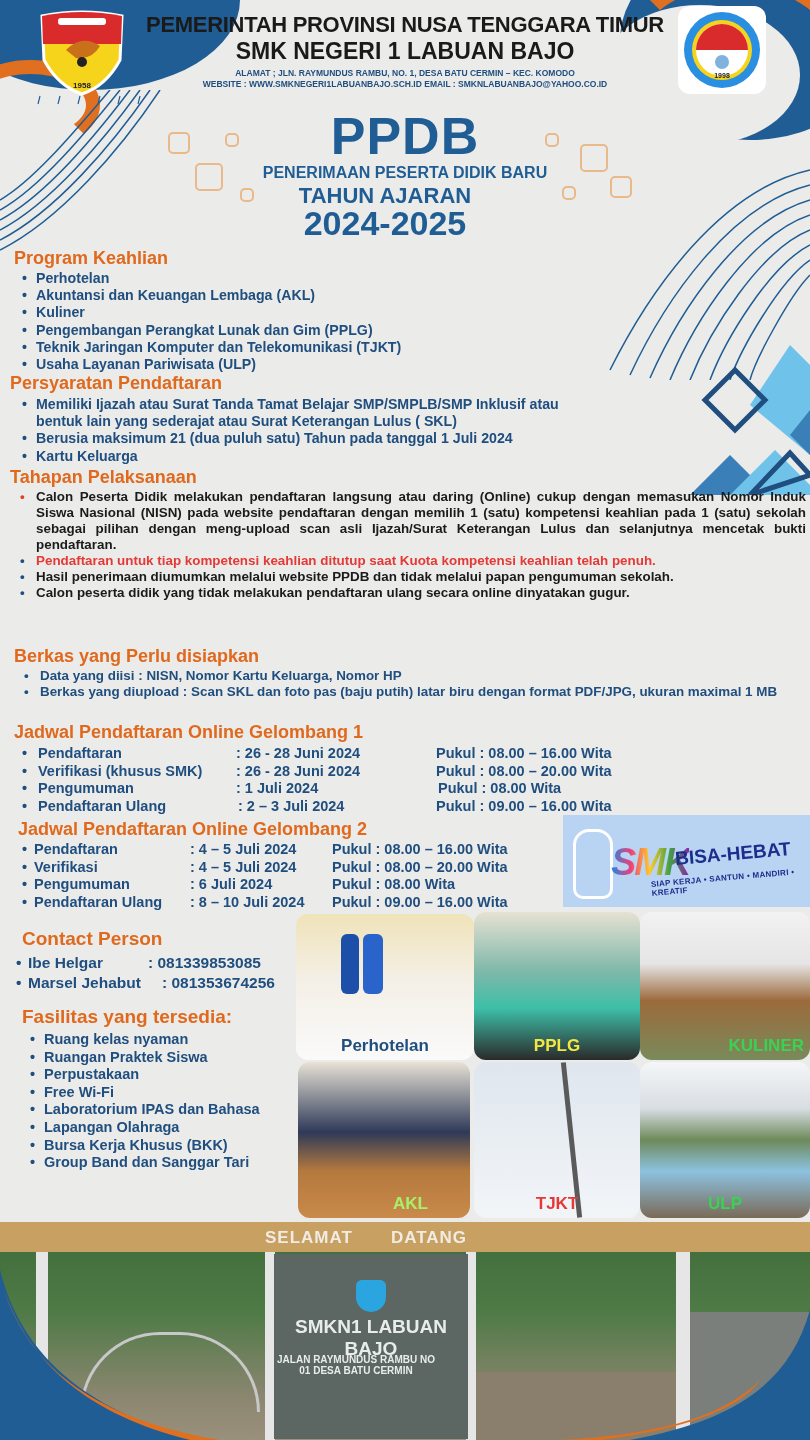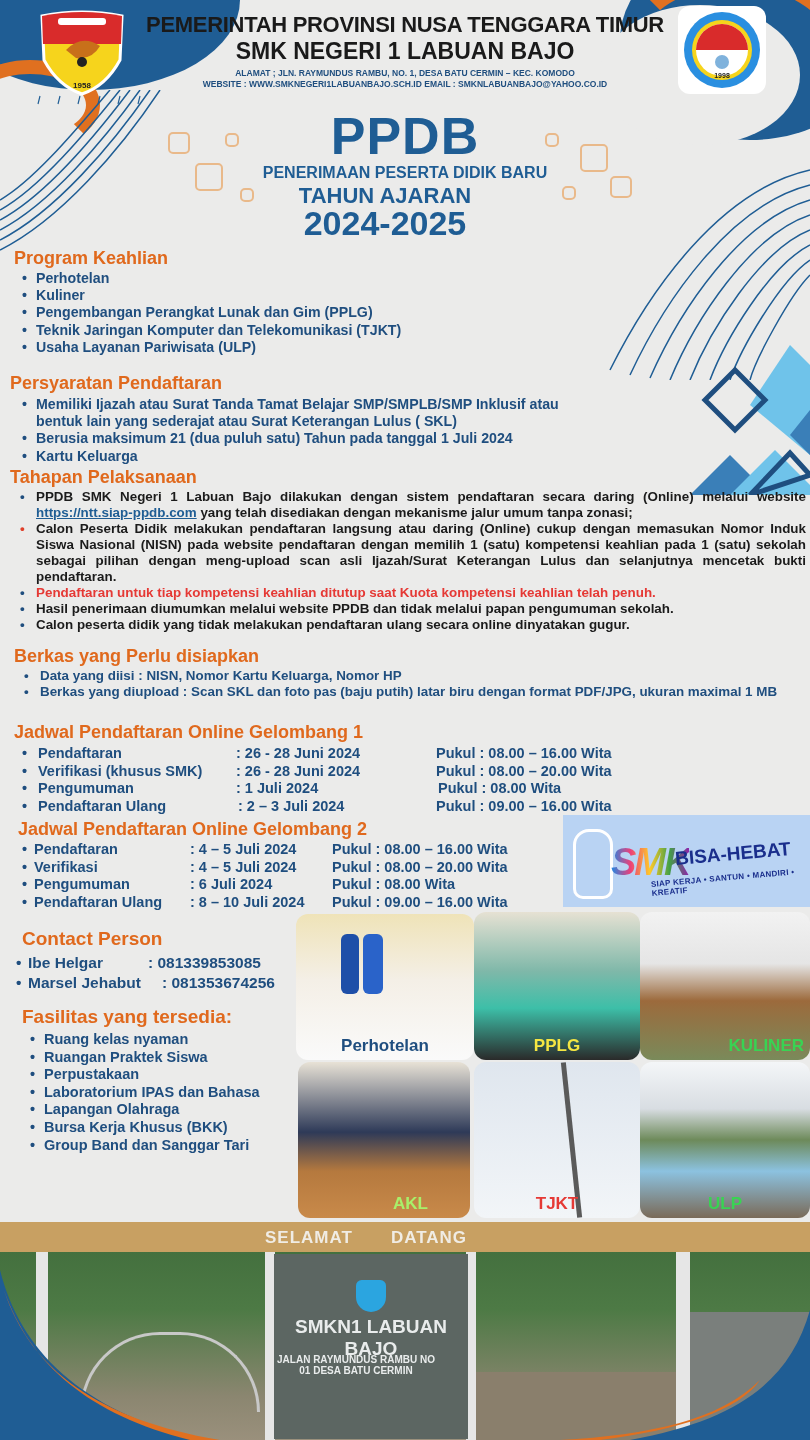--- a/index.html
+++ b/index.html
@@ -155,36 +155,36 @@
 <div class="abs hdr-title hdr-web">WEBSITE : WWW.SMKNEGERI1LABUANBAJO.SCH.ID EMAIL : SMKNLABUANBAJO@YAHOO.CO.ID</div>
 
 <div class="abs ppdb">PPDB</div>
 <div class="abs sub1">PENERIMAAN PESERTA DIDIK BARU</div>
 <div class="abs sub2">TAHUN AJARAN</div>
 <div class="abs sub3">2024-2025</div>
 
 <div class="abs sec-h" style="left:14px;top:248px">Program Keahlian</div>
 <ul class="abs list" style="left:14px;top:270px;width:600px">
   <li>Perhotelan</li>
+  <li>Akuntansi dan Keuangan Lembaga  (AKL)</li>
   <li>Kuliner</li>
   <li>Pengembangan Perangkat Lunak dan Gim (PPLG)</li>
   <li>Teknik Jaringan Komputer dan Telekomunikasi (TJKT)</li>
   <li>Usaha Layanan Pariwisata (ULP)</li>
 </ul>
 
 <div class="abs sec-h" style="left:10px;top:373px">Persyaratan Pendaftaran</div>
 <ul class="abs list" style="left:14px;top:396px;width:580px">
   <li>Memiliki Ijazah atau Surat Tanda Tamat Belajar SMP/SMPLB/SMP Inklusif atau bentuk lain yang sederajat atau Surat Keterangan Lulus ( SKL)</li>
   <li>Berusia maksimum 21 (dua puluh satu) Tahun pada tanggal 1 Juli 2024</li>
   <li>Kartu Keluarga</li>
 </ul>
 
 <div class="abs sec-h" style="left:10px;top:467px">Tahapan Pelaksanaan</div>
 <ul class="abs list dense" style="left:10px;top:489px;width:796px">
-  <li><span>PPDB SMK Negeri 1 Labuan Bajo dilakukan dengan sistem pendaftaran secara daring (Online) melalui website </span><a class="link">https://ntt.siap-ppdb.com</a><span> yang telah disediakan dengan mekanisme jalur umum tanpa zonasi;</span></li>
   <li class="red">Calon Peserta Didik melakukan pendaftaran langsung atau daring (Online) cukup dengan memasukan Nomor Induk Siswa Nasional (NISN) pada website pendaftaran dengan memilih 1 (satu) kompetensi keahlian pada  1 (satu) sekolah sebagai pilihan dengan meng-upload scan asli Ijazah/Surat Keterangan Lulus dan selanjutnya mencetak bukti pendaftaran.</li>
   <li class="warn">Pendaftaran untuk tiap kompetensi keahlian ditutup saat Kuota kompetensi keahlian telah penuh.</li>
   <li>Hasil penerimaan diumumkan melalui website PPDB dan tidak melalui papan pengumuman sekolah.</li>
   <li>Calon peserta didik yang tidak melakukan pendaftaran ulang secara online dinyatakan gugur.</li>
 </ul>
 
 <div class="abs sec-h" style="left:14px;top:646px">Berkas yang Perlu disiapkan</div>
 <ul class="abs list dense" style="left:14px;top:668px;width:790px">
   <li style="color:#1f4e7f">Data yang diisi : NISN, Nomor Kartu Keluarga, Nomor HP</li>
   <li style="color:#1f4e7f">Berkas yang diupload : Scan SKL dan foto pas (baju putih) latar biru dengan format PDF/JPG,  ukuran maximal 1 MB</li>
@@ -265,20 +265,21 @@
       <span style="left:14px">Marsel Jehabut</span>
       <span style="left:148px">: 081353674256</span>
     </div>
 </div>
 
 <div class="abs sec-h" style="left:22px;top:1006px;font-size:19px">Fasilitas yang tersedia:</div>
 <ul class="abs list" style="left:22px;top:1031px;width:280px">
   <li style="font-size:14.5px;line-height:17.6px">Ruang kelas nyaman</li>
   <li style="font-size:14.5px;line-height:17.6px">Ruangan Praktek Siswa</li>
   <li style="font-size:14.5px;line-height:17.6px">Perpustakaan</li>
+  <li style="font-size:14.5px;line-height:17.6px">Free Wi-Fi</li>
   <li style="font-size:14.5px;line-height:17.6px">Laboratorium IPAS dan Bahasa</li>
   <li style="font-size:14.5px;line-height:17.6px">Lapangan Olahraga</li>
   <li style="font-size:14.5px;line-height:17.6px">Bursa Kerja Khusus (BKK)</li>
   <li style="font-size:14.5px;line-height:17.6px">Group Band dan Sanggar Tari</li>
 </ul>
 
 <div class="abs photo" style="left:296px;top:914px;width:178px;height:146px;background:linear-gradient(180deg,#efe3b8 0%,#f4efe6 45%,#fafafa 100%)">
   <div class="abs" style="left:45px;top:20px;width:18px;height:60px;background:#1e4fa8;border-radius:6px"></div>
   <div class="abs" style="left:67px;top:20px;width:20px;height:60px;background:#2a63c9;border-radius:6px"></div>
   <div class="cap" style="color:#1f4e7f">Perhotelan</div>

